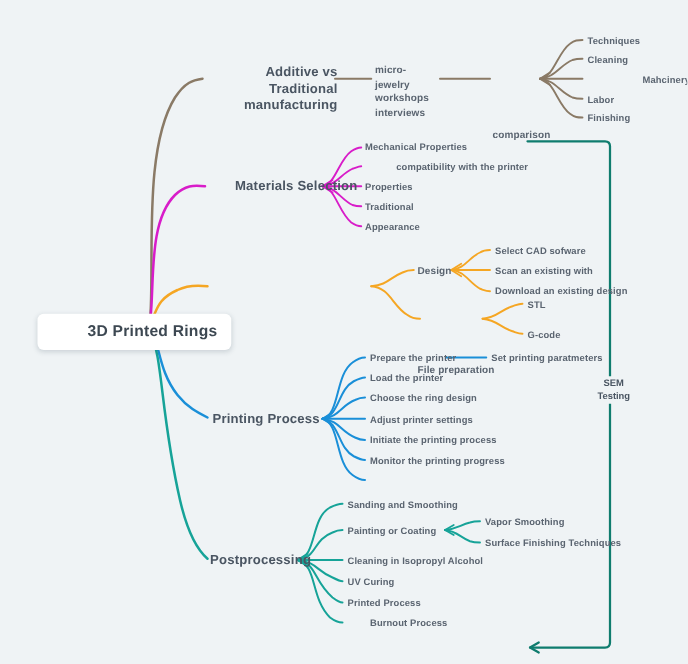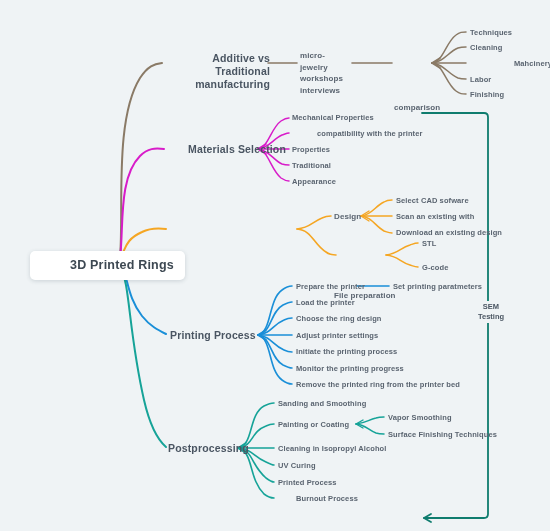--- a/index.html
+++ b/index.html
@@ -202,21 +202,20 @@
 
   <div class="node lvl1" style="left:170px; top:329px;">Printing Process</div>
 
   <div class="node lvl3" style="left:296px; top:282px;">Prepare the printer</div>
   <div class="node lvl3" style="left:393px; top:282px;">Set printing paratmeters</div>
   <div class="node lvl3" style="left:296px; top:298px;">Load the printer</div>
   <div class="node lvl3" style="left:296px; top:314px;">Choose the ring design</div>
   <div class="node lvl3" style="left:296px; top:331px;">Adjust printer settings</div>
   <div class="node lvl3" style="left:296px; top:347px;">Initiate the printing process</div>
   <div class="node lvl3" style="left:296px; top:364px;">Monitor the printing progress</div>
-  <div class="node lvl3" style="left:296px; top:380px;">Remove the printed ring from the printer bed</div>
 
   <div class="node lvl1" style="left:168px; top:442px;">Postprocessing</div>
 
   <div class="node lvl3" style="left:278px; top:399px;">Sanding and Smoothing</div>
 
   <div class="node lvl3" style="left:278px; top:420px;">Painting or Coating</div>
   <div class="node lvl3" style="left:388px; top:413px;">Vapor Smoothing</div>
   <div class="node lvl3" style="left:388px; top:430px;">Surface Finishing Techniques</div>
 
   <div class="node lvl3" style="left:278px; top:444px;">Cleaning in Isopropyl Alcohol</div>

